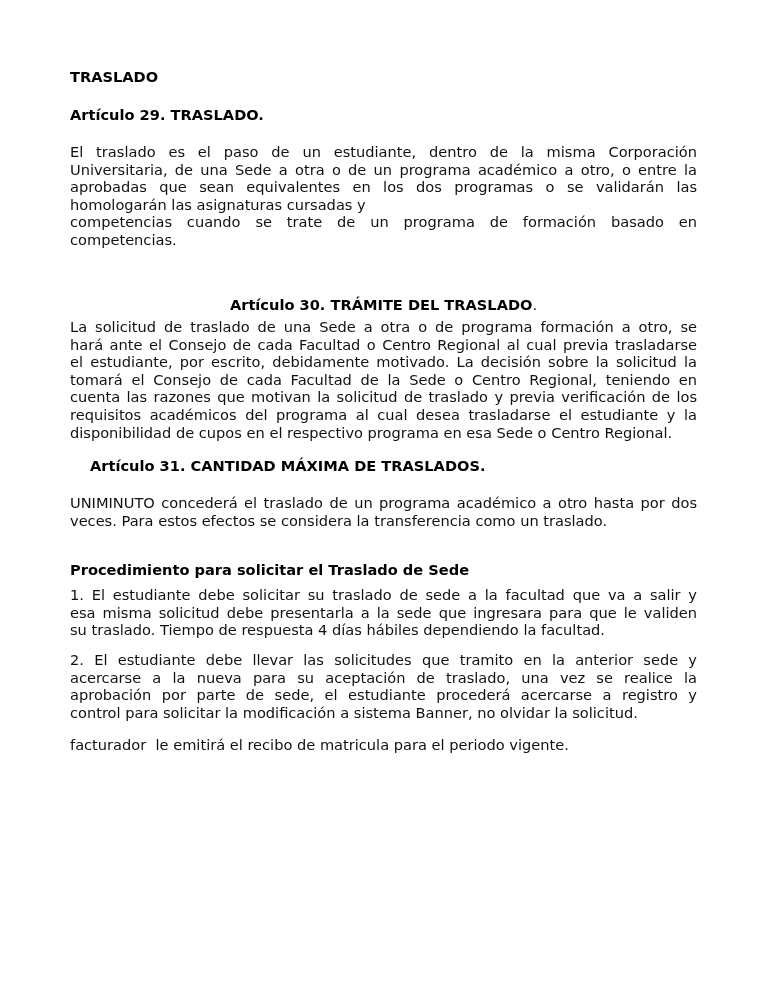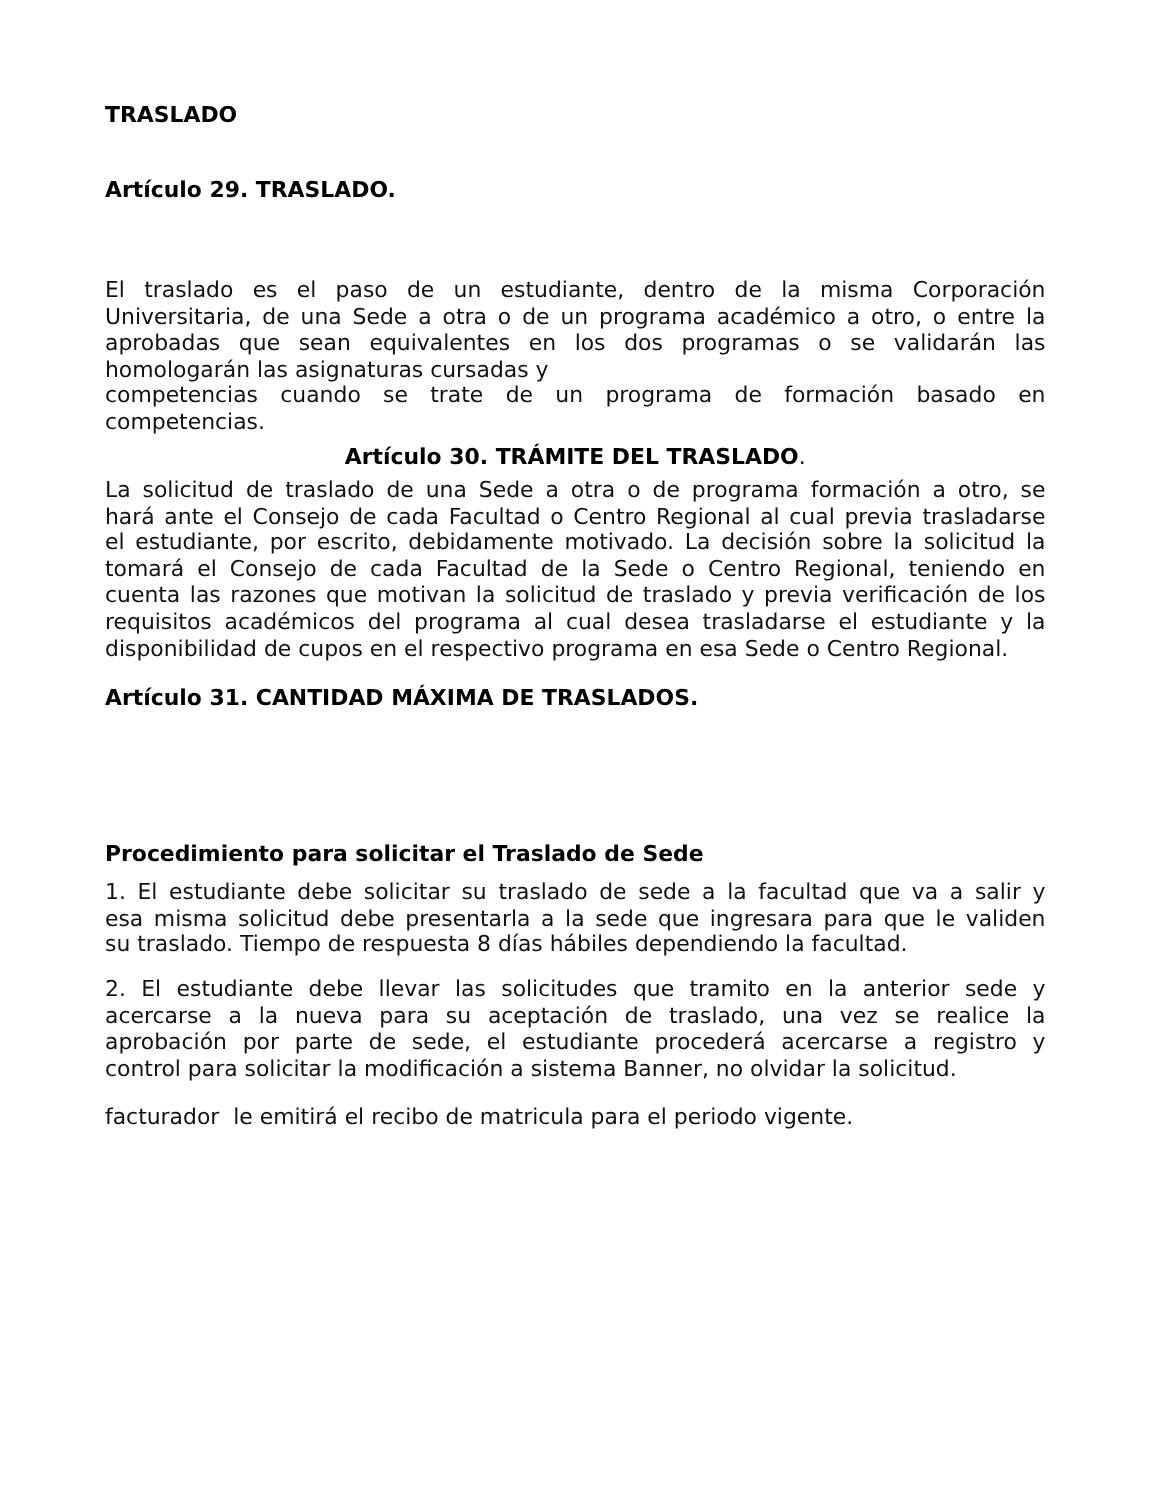--- a/index.html
+++ b/index.html
@@ -40,22 +40,22 @@
       text-align-last: left;
     }
   </style>
 </head>
 <body>
 
 <div class="page">
 
   <div class="block bold" style="top:68px;">TRASLADO</div>
 
-  <div class="block bold" style="top:106px;margin-top:12px;">Artículo 29. TRASLADO.</div>
-  <div class="block" style="top:143px;margin-top:42px;">
+  <div class="block bold" style="top:106px;">Artículo 29. TRASLADO.</div>
+  <div class="block" style="top:143px;">
     <span class="line">El traslado es el paso de un estudiante, dentro de la misma Corporación</span>
     <span class="line">Universitaria, de una Sede a otra o de un programa académico a otro, o entre la</span>
     <span class="line">aprobadas que sean equivalentes en los dos programas o se validarán las</span>
     <span class="line last">homologarán las asignaturas cursadas y</span>
     <span class="line">competencias cuando se trate de un programa de formación basado en</span>
     <span class="line last">competencias.</span>
   </div>
 
   <div class="block" style="top:296px;text-align:center;">
     <span class="bold">Artículo 30. TRÁMITE DEL TRASLADO</span><span>.</span>
@@ -63,28 +63,32 @@
   <div class="block" style="top:318px;">
     <span class="line">La solicitud de traslado de una Sede a otra o de programa formación a otro, se</span>
     <span class="line">hará ante el Consejo de cada Facultad o Centro Regional al cual previa trasladarse</span>
     <span class="line">el estudiante, por escrito, debidamente motivado. La decisión sobre la solicitud la</span>
     <span class="line">tomará el Consejo de cada Facultad de la Sede o Centro Regional, teniendo en</span>
     <span class="line">cuenta las razones que motivan la solicitud de traslado y previa verificación de los</span>
     <span class="line">requisitos académicos del programa al cual desea trasladarse el estudiante y la</span>
     <span class="line last">disponibilidad de cupos en el respectivo programa en esa Sede o Centro Regional.</span>
   </div>
 
-  <div class="block bold" style="top:457px;">Artículo 31. CANTIDAD MÁXIMA DE TRASLADOS.</div>
+  <div class="block bold" style="top:457px;margin-left:20px;">Artículo 31. CANTIDAD MÁXIMA DE TRASLADOS.</div>
+  <div class="block" style="top:494px;">
+    <span class="line">UNIMINUTO concederá el traslado de un programa académico a otro hasta por dos</span>
+    <span class="line last">veces. Para estos efectos se considera la transferencia como un traslado.</span>
+  </div>
 
   <div class="block bold" style="top:549px;margin-top:12px;">Procedimiento para solicitar el Traslado de Sede</div>
 
   <div class="block" style="top:586px;">
     <span class="line">1. El estudiante debe solicitar su traslado de sede a la facultad que va a salir y</span>
     <span class="line">esa misma solicitud debe presentarla a la sede que ingresara para que le validen</span>
-    <span class="line last">su traslado. Tiempo de respuesta 8 días hábiles dependiendo la facultad.</span>
+    <span class="line last">su traslado. Tiempo de respuesta 4 días hábiles dependiendo la facultad.</span>
   </div>
 
   <div class="block" style="top:651px;">
     <span class="line">2. El estudiante debe llevar las solicitudes que tramito en la anterior sede y</span>
     <span class="line">acercarse a la nueva para su aceptación de traslado, una vez se realice la</span>
     <span class="line">aprobación por parte de sede, el estudiante procederá acercarse a registro y</span>
     <span class="line last">control para solicitar la modificación a sistema Banner, no olvidar la solicitud.</span>
   </div>
 
   <div class="block" style="top:736px;">

